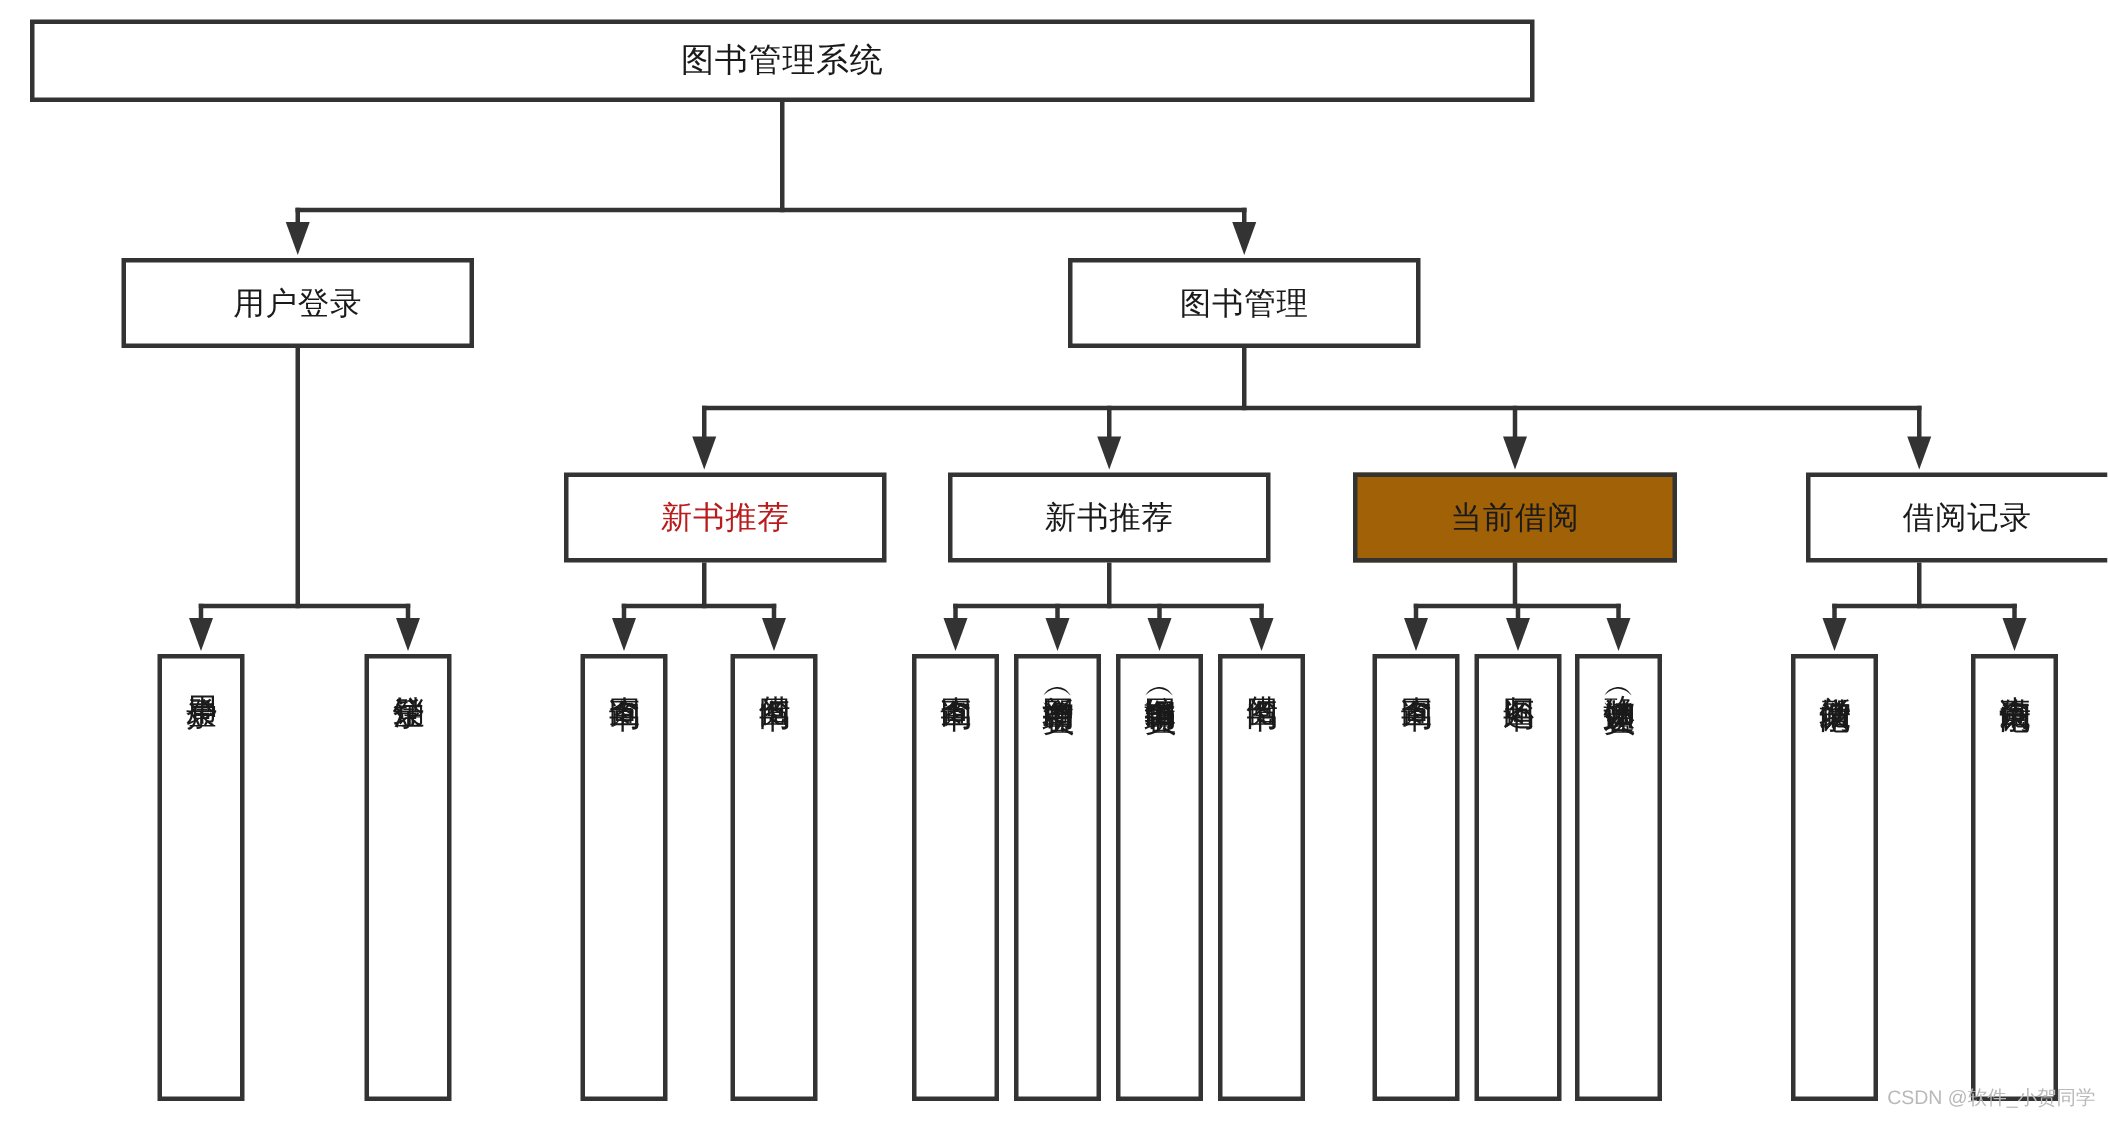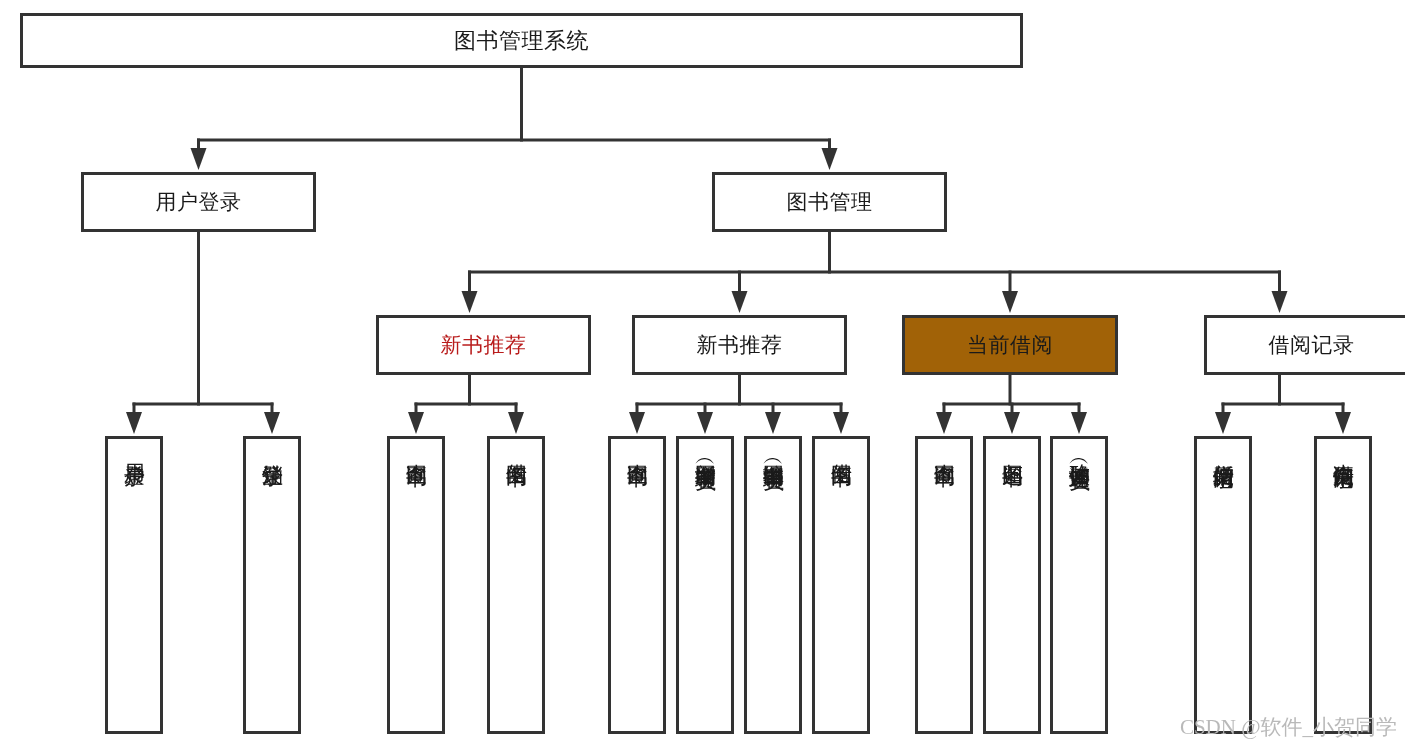--- a/index.html
+++ b/index.html
@@ -59,23 +59,23 @@
     text-orientation: upright;
     font-size: 21px;
     line-height: 1.1;
     letter-spacing: 1px;
     white-space: nowrap;
   }
   #watermark {
     position: absolute;
     right: 8px;
     bottom: 6px;
-    font-size: 21px;
+    font-size: 13px;
     color: #b9b9b9;
-    font-family: Liberation Serif, serif;
+    font-family: Liberation Sans, sans-serif;
     white-space: nowrap;
     user-select: none;
   }
 </style>
 </head>
 <body>
 
 <div id="diagram-root">
 
   <svg id="edge-layer" viewBox="0 0 1405 747" xmlns="http://www.w3.org/2000/svg">

